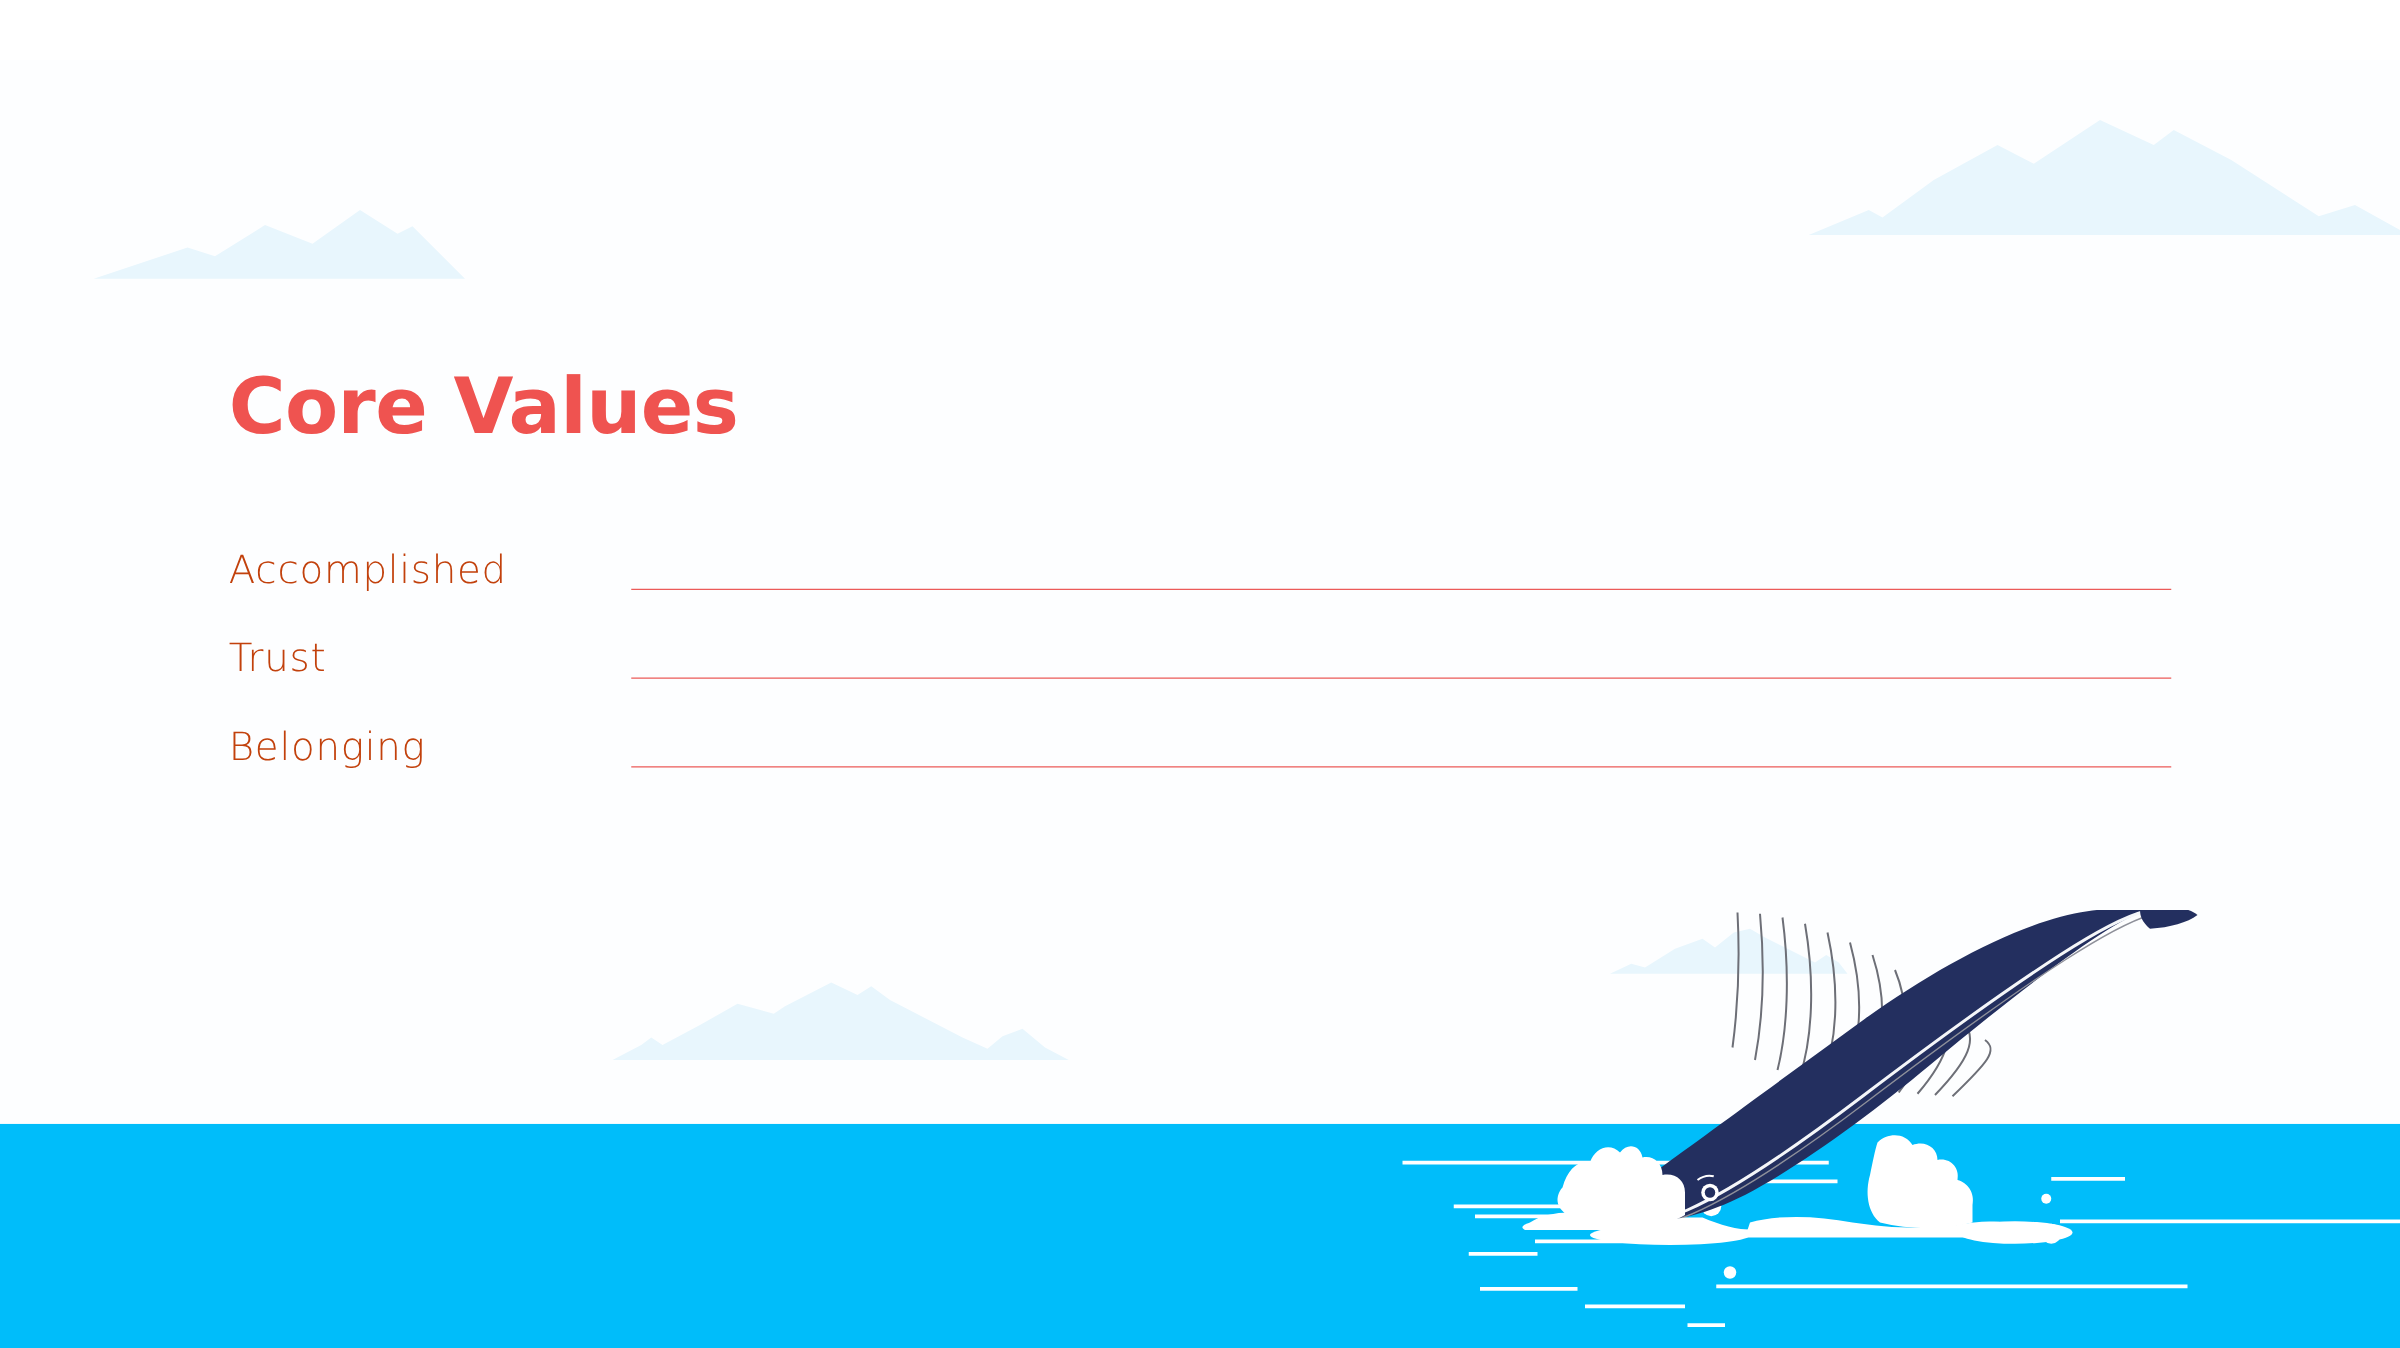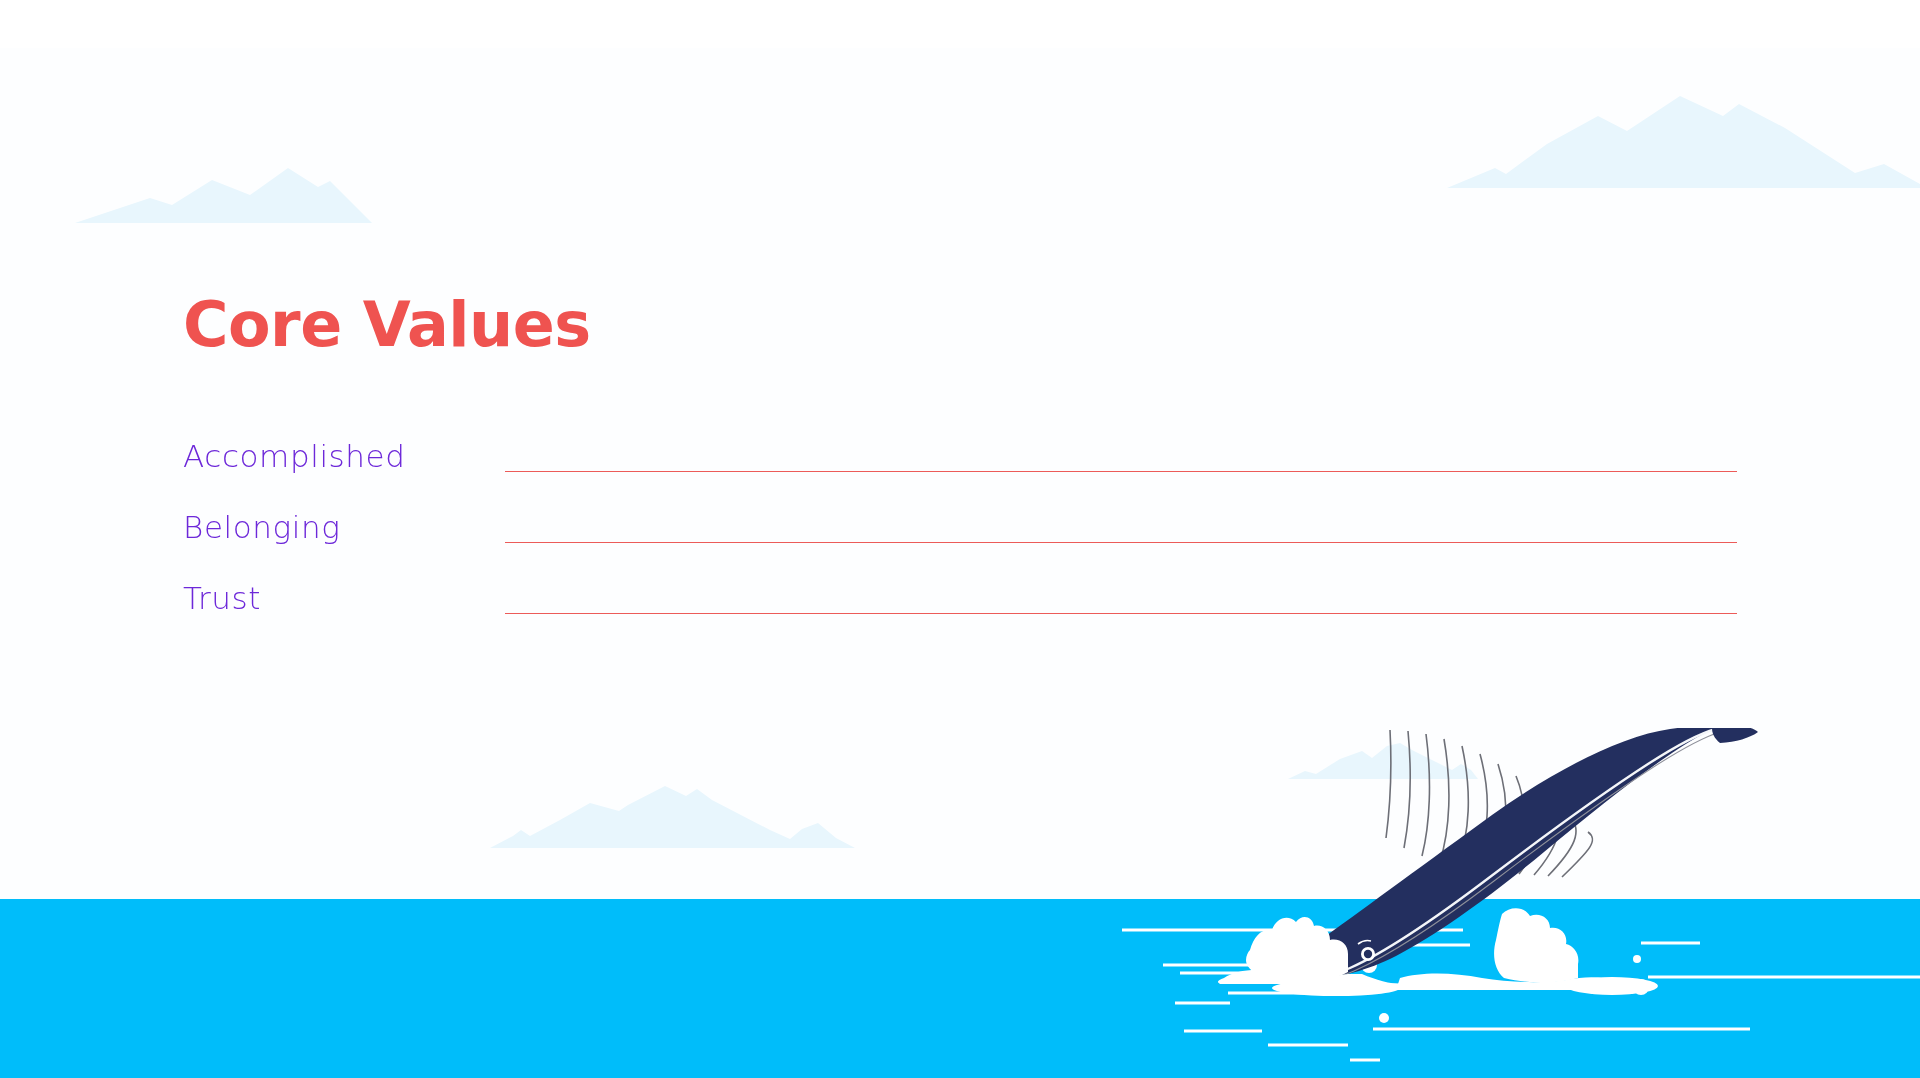--- a/index.html
+++ b/index.html
@@ -70,21 +70,21 @@
   .value-row {
     position: relative;
     height: 71px;
   }
   .value-label {
     position: absolute;
     left: 0;
     top: 0;
     font-size: 31px;
     font-weight: 300;
-    color: #6d28d9;
+    color: #c2410c;
     letter-spacing: 0.6px;
     font-family: "DejaVu Sans", sans-serif;
     white-space: nowrap;
   }
   .value-line {
     position: absolute;
     left: 322px;
     top: 33px;
     width: 1232px;
     height: 0;
@@ -212,24 +212,24 @@
 
   <div class="values-list">
 
     <div class="value-row">
       <span class="value-label">Accomplished</span>
       <span class="value-line"></span>
     </div>
 
 
     <div class="value-row">
+      <span class="value-label">Trust</span>
+      <span class="value-line"></span>
+    </div>
+
+    <div class="value-row">
       <span class="value-label">Belonging</span>
       <span class="value-line"></span>
     </div>
 
-    <div class="value-row">
-      <span class="value-label">Trust</span>
-      <span class="value-line"></span>
-    </div>
-
   </div>
 
 </div>
 
 </body></html>

